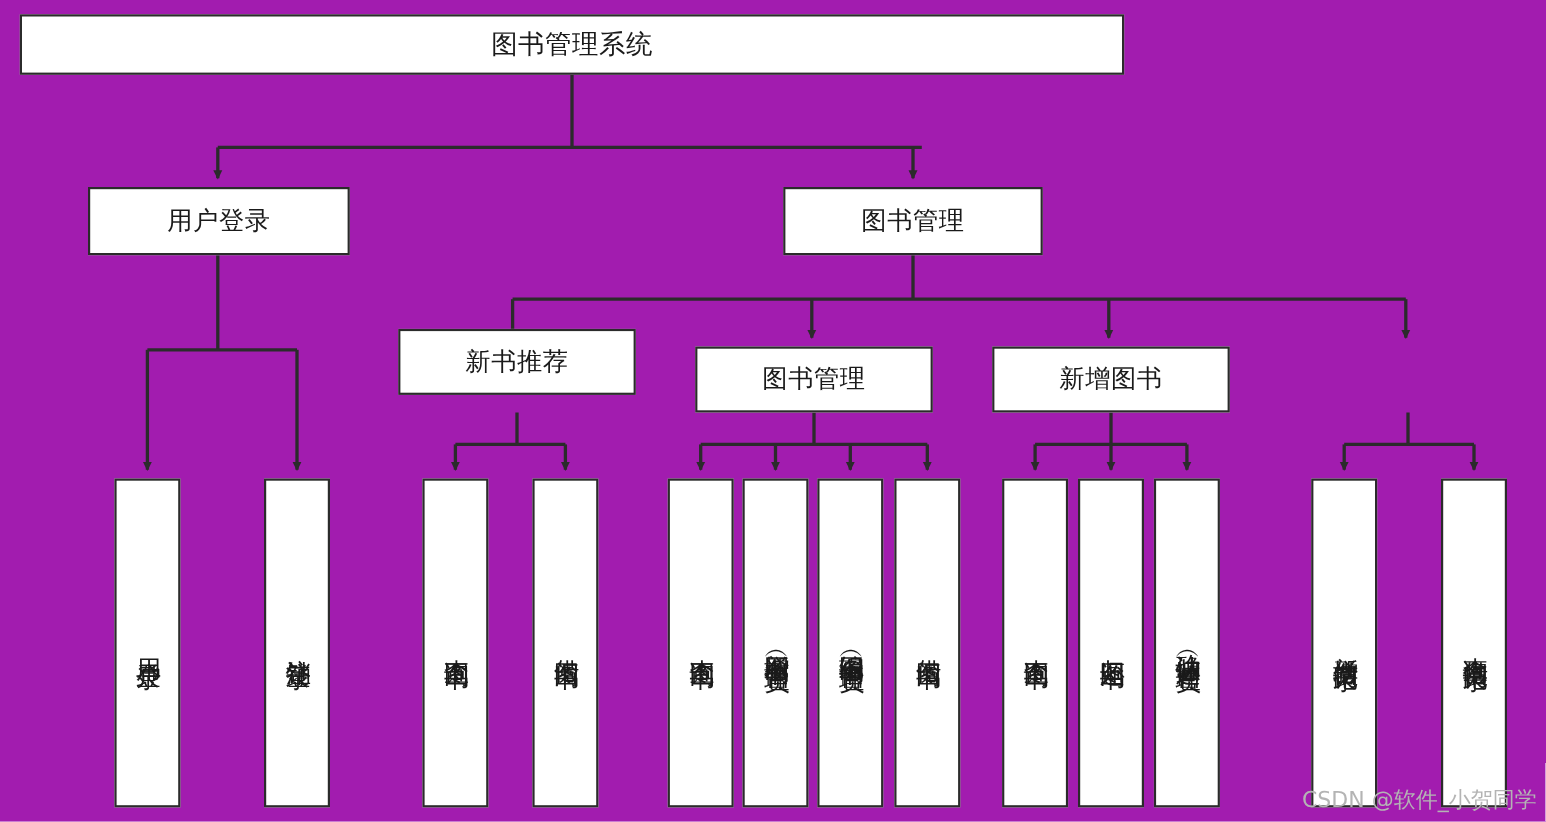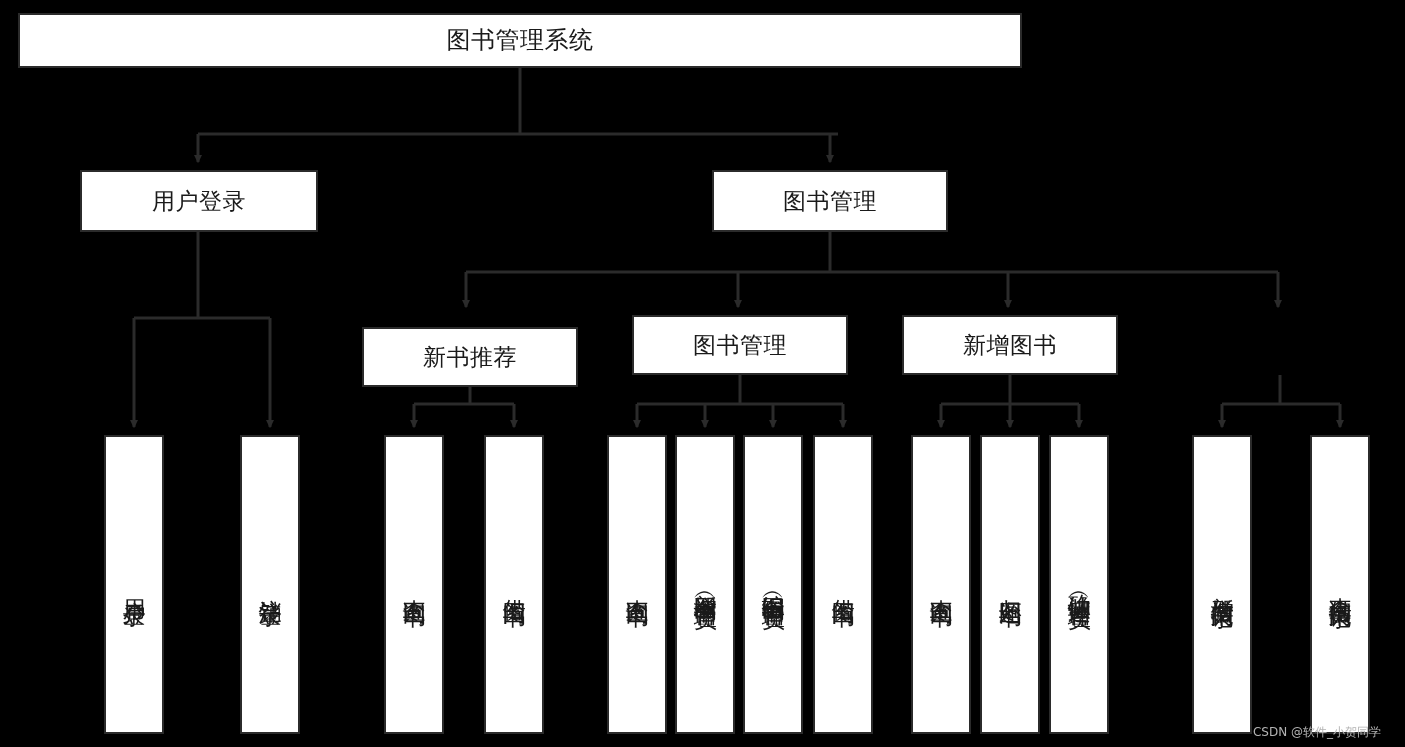--- a/index.html
+++ b/index.html
@@ -8,21 +8,21 @@
     padding: 0;
     background: #ffffff;
   }
   body {
     font-family: "DejaVu Sans", "Liberation Sans", sans-serif;
   }
   #diagram-canvas {
     position: relative;
     width: 1405px;
     height: 747px;
-    background: #000000;
+    background: #a21caf;
     overflow: hidden;
   }
   #connector-layer {
     position: absolute;
     left: 0;
     top: 0;
     width: 1405px;
     height: 747px;
     pointer-events: none;
   }
@@ -60,23 +60,23 @@
     writing-mode: vertical-rl;
     text-orientation: upright;
     font-size: 23px;
     line-height: 1.02;
     letter-spacing: 2px;
     max-height: 268px;
     white-space: normal;
   }
   #watermark {
     position: absolute;
-    right: 24px;
+    right: 8px;
     bottom: 6px;
-    font-size: 12px;
+    font-size: 20px;
     color: #b4b4b4;
     white-space: nowrap;
     z-index: 5;
     font-family: "DejaVu Sans", "Liberation Sans", sans-serif;
   }
 </style>
 </head>
 <body>
 
 <div id="diagram-canvas">
@@ -136,21 +136,21 @@
   </div>
 
   <div class="node horiz" style="left:80px; top:170px; width:238px; height:62px;">
     <span class="node-label">用户登录</span>
   </div>
 
   <div class="node horiz" style="left:712px; top:170px; width:236px; height:62px;">
     <span class="node-label">图书管理</span>
   </div>
 
-  <div class="node horiz" style="left:362px; top:327px; width:216px; height:60px;">
+  <div class="node horiz" style="left:362px; top:299px; width:216px; height:60px;">
     <span class="node-label">新书推荐</span>
   </div>
 
   <div class="node horiz" style="left:632px; top:315px; width:216px; height:60px;">
     <span class="node-label">图书管理</span>
   </div>
 
   <div class="node horiz" style="left:902px; top:315px; width:216px; height:60px;">
     <span class="node-label">新增图书</span>
   </div>

